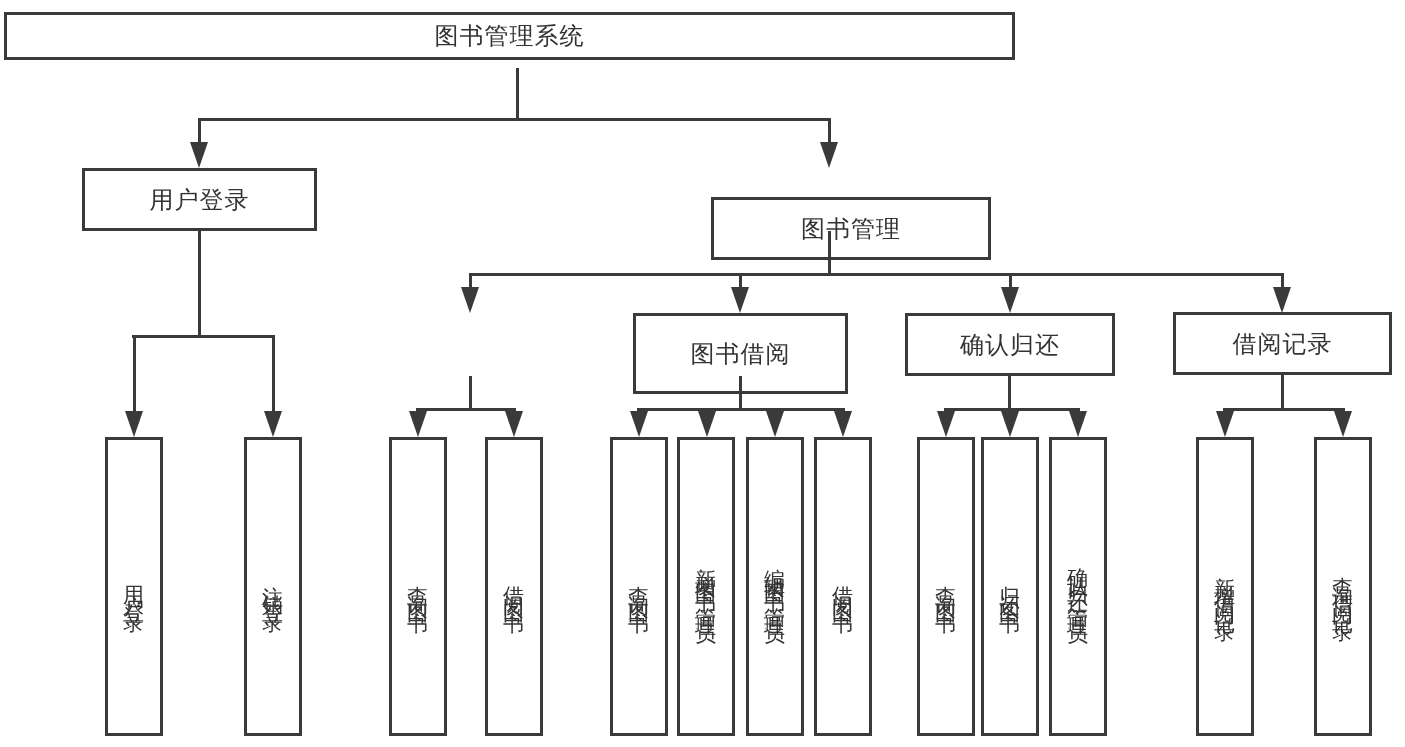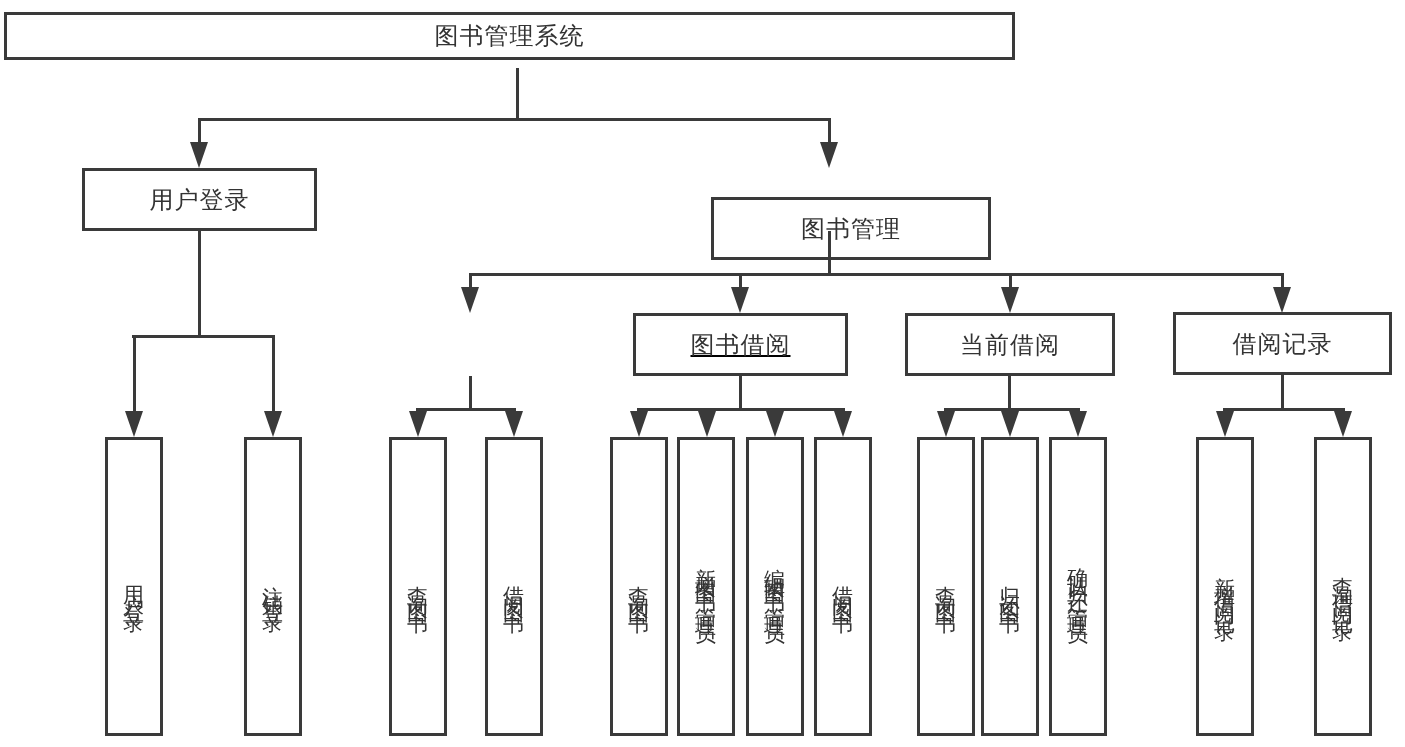--- a/index.html
+++ b/index.html
@@ -96,25 +96,25 @@
   <div class="astem" style="left:124px;top:335px;height:102px;"></div>
   <div class="astem" style="left:263px;top:335px;height:102px;"></div>
 
   <div class="vline" style="left:828px;top:231px;height:45px;"></div>
   <div class="hline" style="left:469px;top:273px;width:815px;"></div>
   <div class="astem" style="left:460px;top:273px;height:40px;"></div>
   <div class="astem" style="left:730px;top:273px;height:40px;"></div>
   <div class="astem" style="left:1000px;top:273px;height:40px;"></div>
   <div class="astem" style="left:1272px;top:273px;height:40px;"></div>
 
-  <div class="node" style="left:633px;top:313px;width:215px;height:63px;text-decoration:underline;">
+  <div class="node" style="left:633px;top:313px;width:215px;height:81px;">
     <span class="lbl">图书借阅</span>
   </div>
   <div class="node" style="left:905px;top:313px;width:210px;height:63px;">
-    <span class="lbl">当前借阅</span>
+    <span class="lbl">确认归还</span>
   </div>
   <div class="node" style="left:1173px;top:312px;width:219px;height:63px;">
     <span class="lbl">借阅记录</span>
   </div>
 
   <div class="vline" style="left:469px;top:376px;height:35px;"></div>
   <div class="hline" style="left:416px;top:408px;width:100px;"></div>
   <div class="astem" style="left:408px;top:408px;height:29px;"></div>
   <div class="astem" style="left:504px;top:408px;height:29px;"></div>
 

